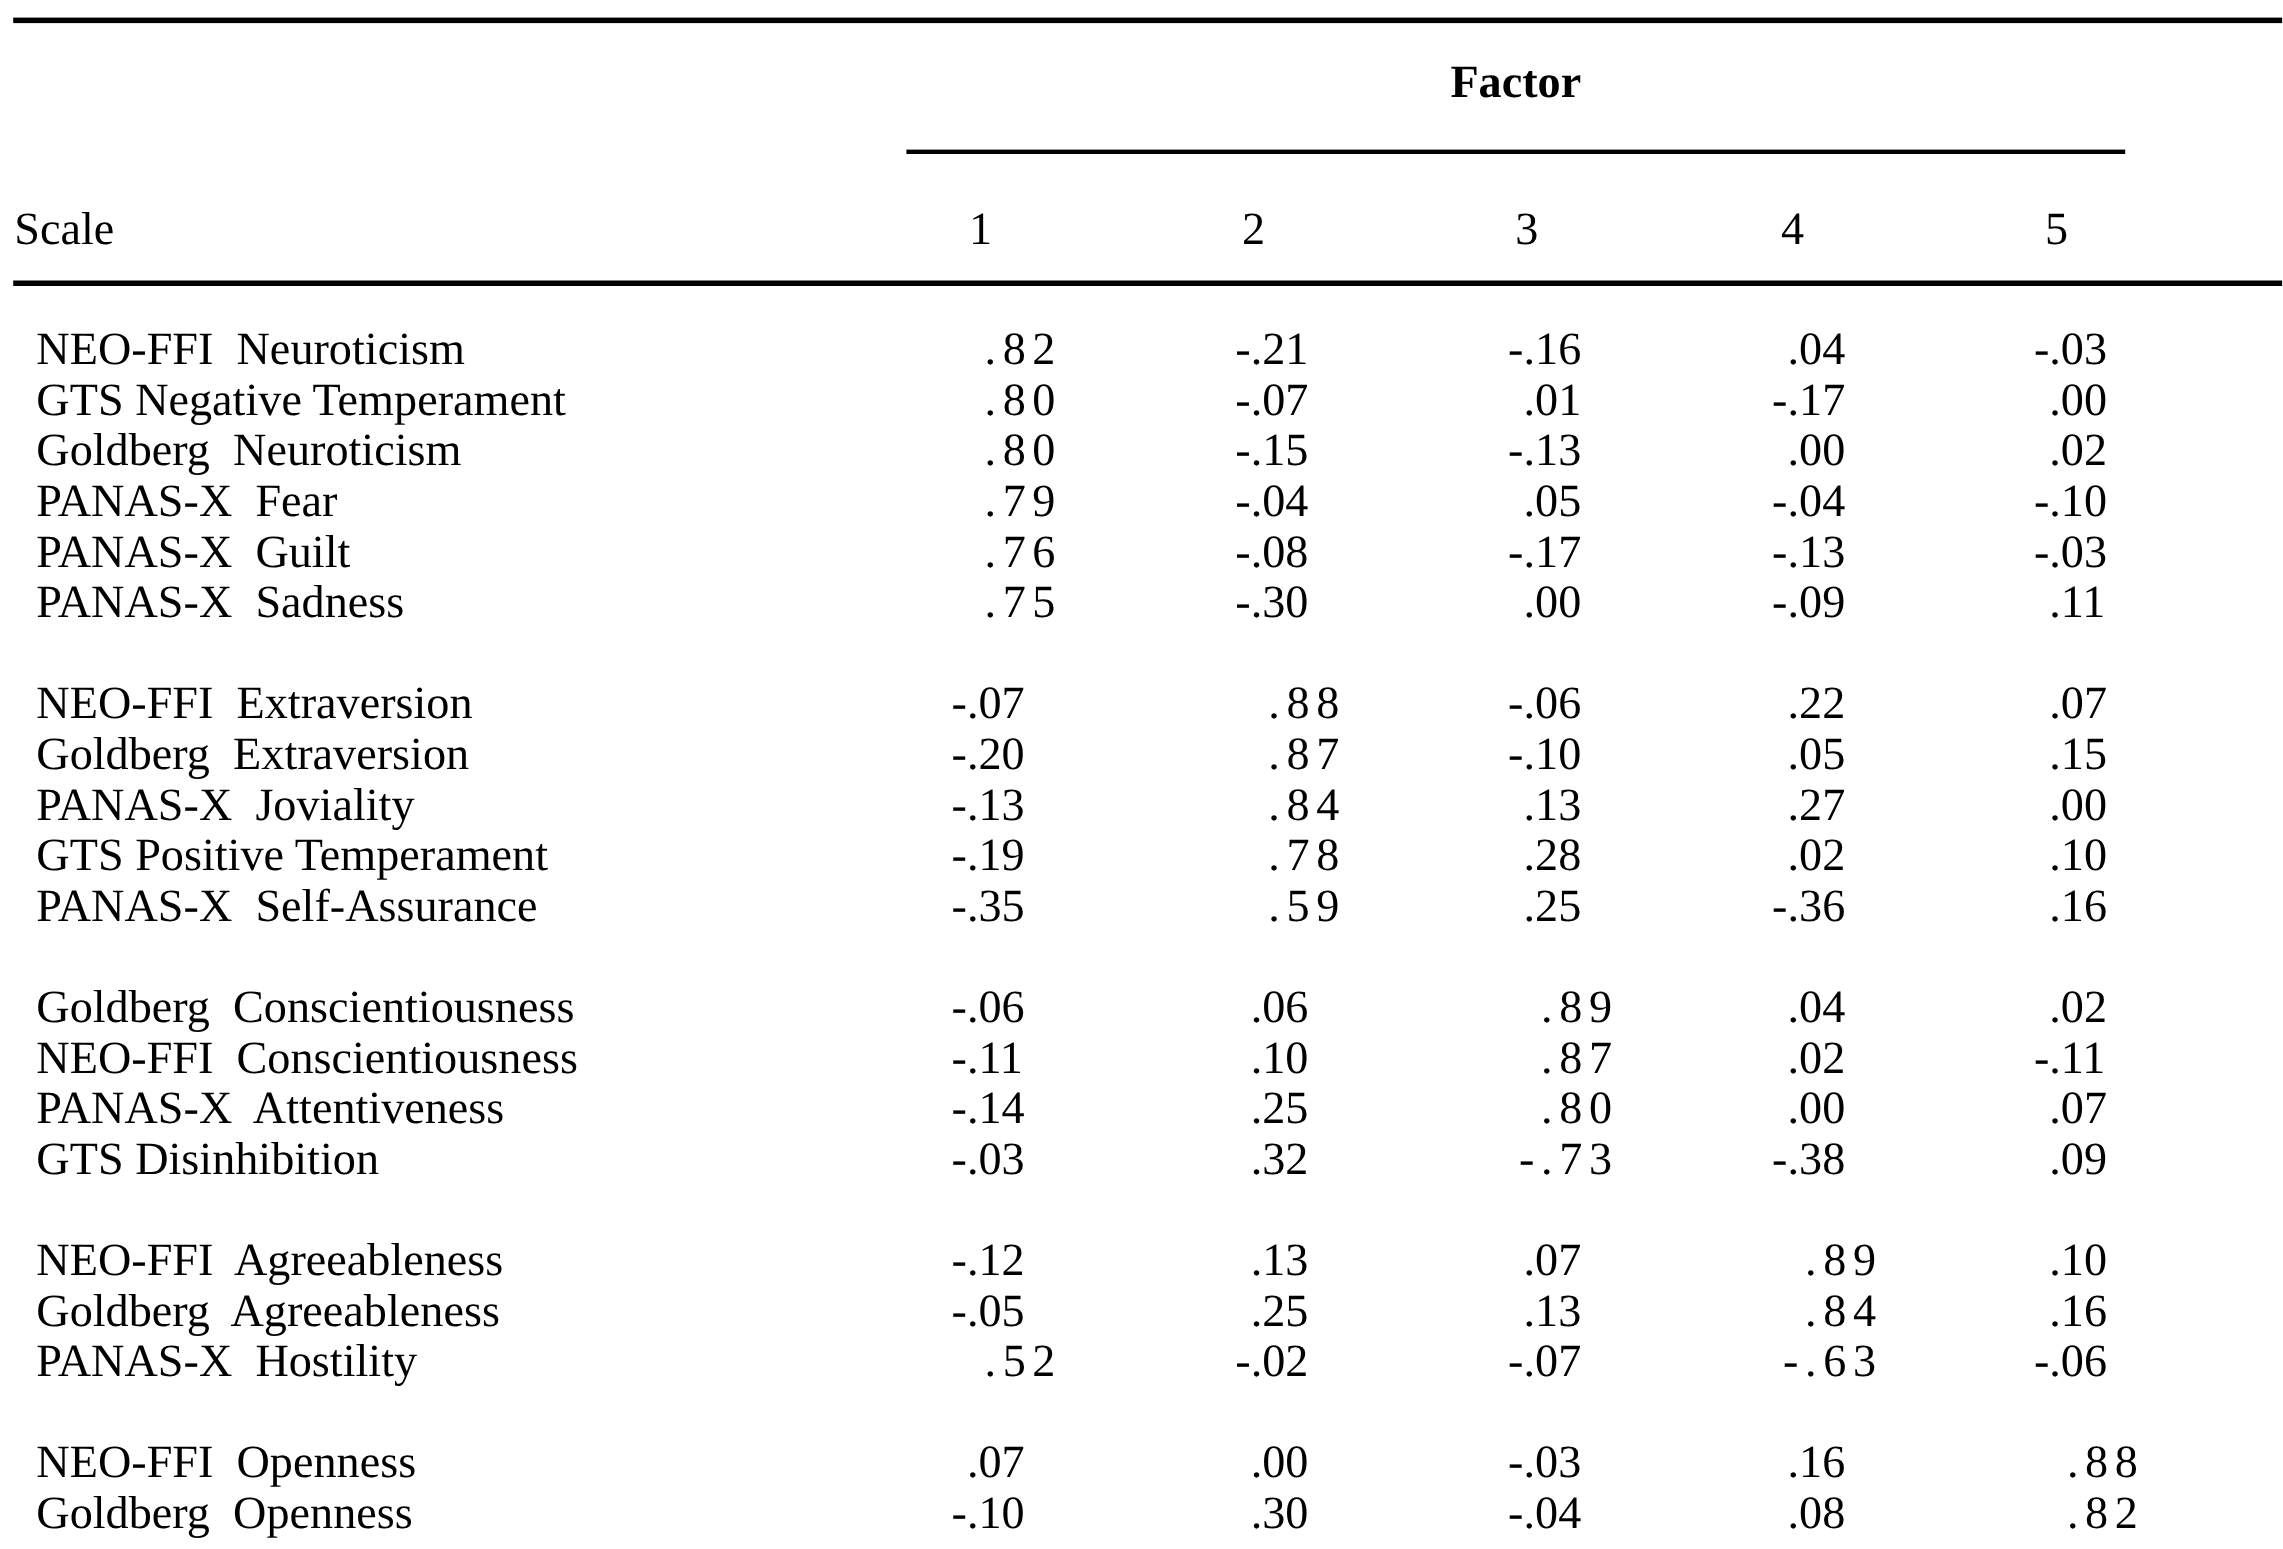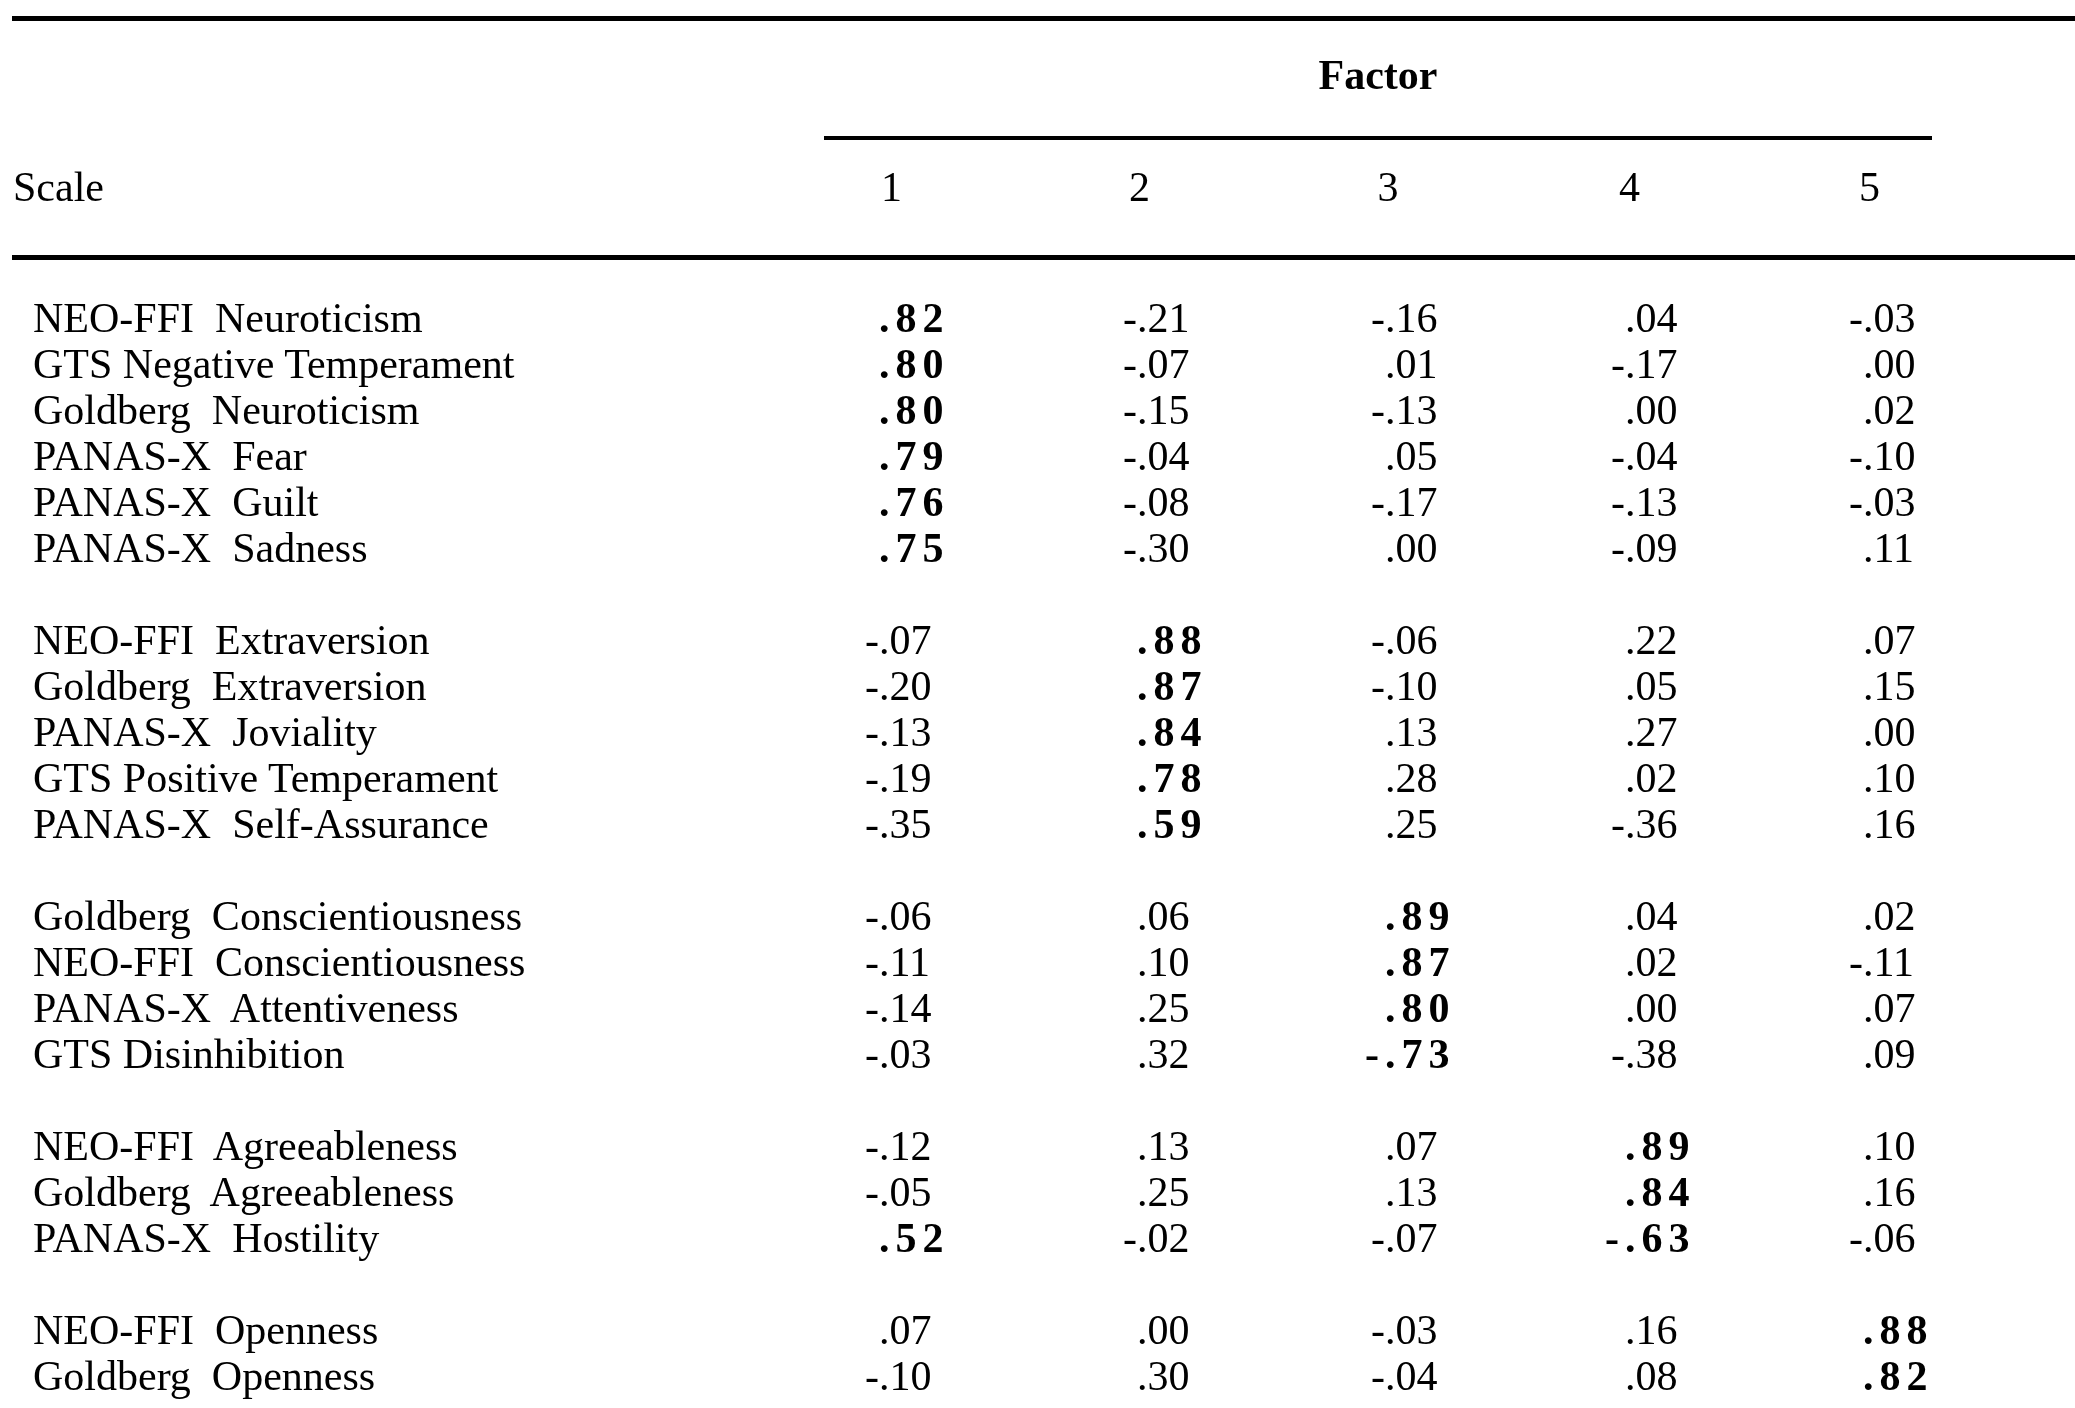--- a/index.html
+++ b/index.html
@@ -21,38 +21,38 @@
   #factor-label {
     position: absolute; left: 1178px; top: 52px; width: 400px; height: 46px;
     line-height: 46px; text-align: center; font-weight: bold;
   }
 
   .grid-row {
     display: grid;
     grid-template-columns: 770px 243px 253px 244px 239px 241px;
     height: 46px; line-height: 46px;
   }
-  #header-row { position: absolute; left: 0; top: 164px; width: 2075px; }
+  #header-row { position: absolute; left: 0; top: 186px; width: 2075px; }
   .scale-cell { padding-left: 13px; white-space: pre; }
   .colnum { text-align: center; }
 
   #table-body { position: absolute; left: 0; top: 295px; width: 2075px; }
   .group { margin-bottom: 46px; padding-left: 20px; }
   .group:last-child { margin-bottom: 0; }
 
   .label-cell { padding-left: 13px; white-space: pre; overflow: hidden; }
   .value-cell { position: relative; }
   .value-cell .num  { position: absolute; left: var(--dx); }
   .value-cell .sign { position: absolute; left: var(--dx); transform: translateX(-100%); }
   .c1 { --dx: 89px; }
   .c2 { --dx: 104px; }
   .c3 { --dx: 99px; }
   .c4 { --dx: 95px; }
   .c5 { --dx: 94px; }
-  .bold { font-weight: bold; letter-spacing: 6px; }
+  .bold { font-weight: normal; letter-spacing: 6px; margin-left: 16px; }
 </style>
 </head>
 <body>
 
 <div id="page">
   <div id="rule-top" class="rule"></div>
 
   <div id="factor-label">Factor</div>
 
   <div id="rule-factor" class="rule"></div>

